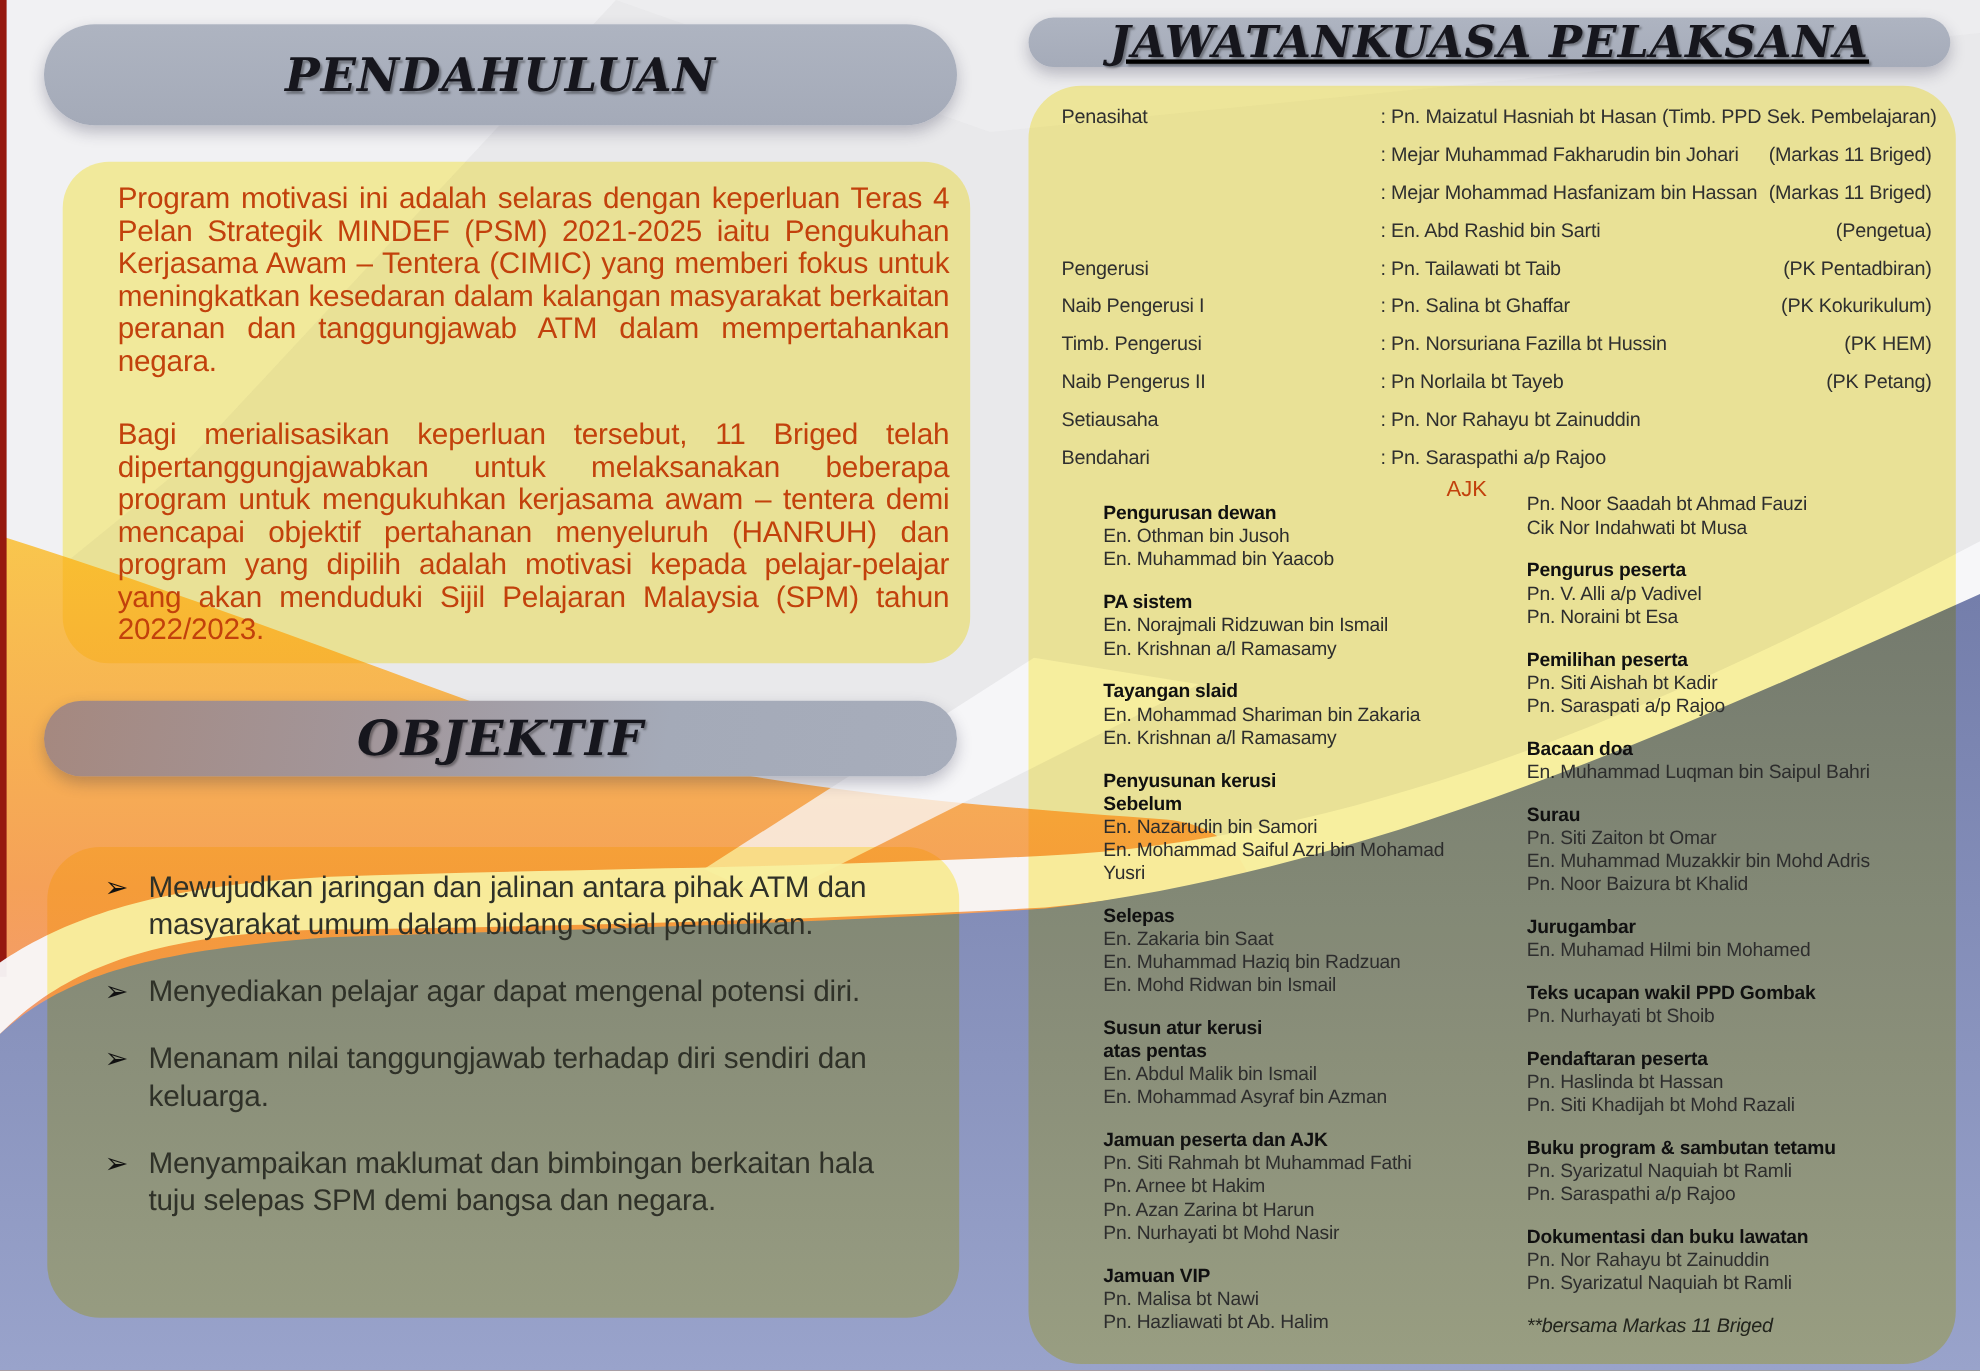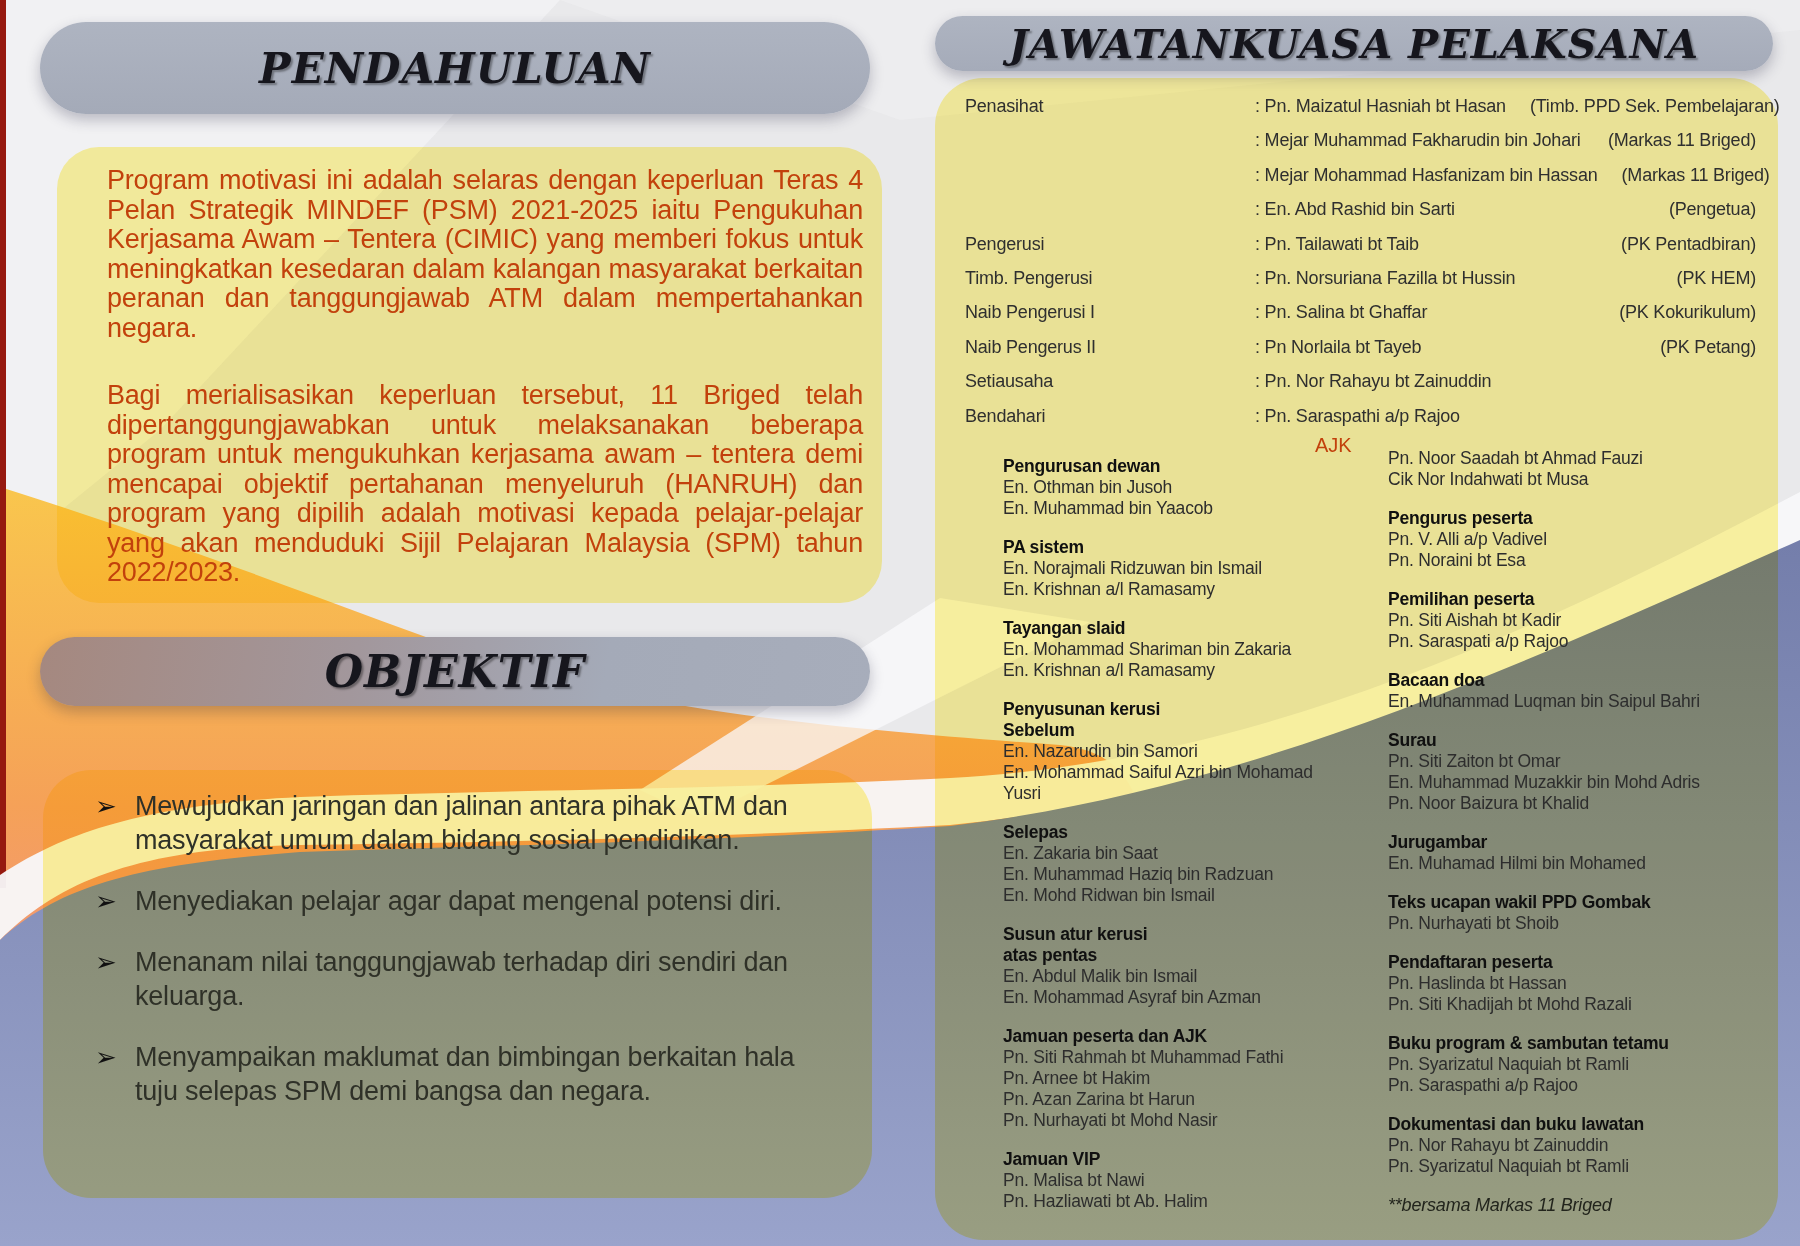--- a/index.html
+++ b/index.html
@@ -31,21 +31,21 @@
   .obj-content{left:95px; top:789px; width:712px;}
   .obj-item{display:flex; margin:0 0 27px 0; font-size:27px; line-height:34px; color:#2f3128;}
   .obj-item .arrow{flex:0 0 40px; font-size:26px; line-height:34px; color:#111;}
   .obj-item .obj-text{flex:1; letter-spacing:-0.2px;}
 
   
   .committee{left:965px; top:96px; width:791px;}
   .c-row{display:flex; height:34.4px; font-size:18px; letter-spacing:-0.2px; color:#2f2f2f; align-items:flex-start;}
   .c-role{flex:0 0 290px;}
   .c-name{white-space:nowrap;}
-  .c-note{margin-left:auto; white-space:nowrap; padding-left:24px;}
+  .c-note{margin-left:auto; white-space:nowrap; padding-left:5px;}
 
   .ajk-label{left:1315px; top:434px; font-size:20px; color:#c2410c; z-index:3; position:absolute;}
 
   .ajk-col{z-index:3; position:absolute; font-size:17.5px; line-height:21px; letter-spacing:-0.2px;}
   .ajk-col .group{margin:0 0 18px 0;}
   .ajk-col .g-head{font-weight:bold; color:#101010;}
   .ajk-col .g-member{color:#2d2d2d;}
   .ajk-left{left:1003px; top:456px; width:312px;}
   .ajk-right{left:1388px; top:448px; width:382px;}
   .footnote{font-style:italic; color:#22241c; margin-top:16px; font-size:18px;}
@@ -107,22 +107,22 @@
       <div class="obj-item">
         <span class="arrow">➢</span>
         <span class="obj-text">Menanam nilai tanggungjawab terhadap diri sendiri dan keluarga.</span>
       </div>
       <div class="obj-item">
         <span class="arrow">➢</span>
         <span class="obj-text">Menyampaikan maklumat dan bimbingan berkaitan hala tuju selepas SPM demi bangsa dan negara.</span>
       </div>
     </div>
 
-  <div class="capsule" style="left:935px; top:16px; width:838px; height:55px; border-radius:28px;
-              background:linear-gradient(180deg,#aeb4c1,#a5abb9);">
+  <div class="capsule" style="left:935px; top:16px; width:838px; height:45px; border-radius:28px;
+              background:linear-gradient(180deg,#aeb4c1,#a5abb9);text-decoration:underline;">
     <div class="title" style="font-size:40px;">JAWATANKUASA PELAKSANA</div>
   </div>
 
   <div class="blend-box" style="left:935px; top:78px; width:843px; height:1162px; border-radius:48px;"></div>
 
   <div class="content committee" id="committee-rows">
       <div class="c-row">
         <span class="c-role">Penasihat</span>
         <span class="c-name">: Pn. Maizatul Hasniah bt Hasan</span>
         <span class="c-note">(Timb. PPD Sek. Pembelajaran)</span>
@@ -141,28 +141,28 @@
         <span class="c-role"></span>
         <span class="c-name">: En. Abd Rashid bin Sarti</span>
         <span class="c-note">(Pengetua)</span>
       </div>
       <div class="c-row">
         <span class="c-role">Pengerusi</span>
         <span class="c-name">: Pn. Tailawati bt Taib</span>
         <span class="c-note">(PK Pentadbiran)</span>
       </div>
       <div class="c-row">
+        <span class="c-role">Naib Pengerusi I</span>
+        <span class="c-name">: Pn. Salina bt Ghaffar</span>
+        <span class="c-note">(PK Kokurikulum)</span>
+      </div>
+      <div class="c-row">
         <span class="c-role">Timb. Pengerusi</span>
         <span class="c-name">: Pn. Norsuriana Fazilla bt Hussin</span>
         <span class="c-note">(PK HEM)</span>
-      </div>
-      <div class="c-row">
-        <span class="c-role">Naib Pengerusi I</span>
-        <span class="c-name">: Pn. Salina bt Ghaffar</span>
-        <span class="c-note">(PK Kokurikulum)</span>
       </div>
       <div class="c-row">
         <span class="c-role">Naib Pengerus II</span>
         <span class="c-name">: Pn Norlaila bt Tayeb</span>
         <span class="c-note">(PK Petang)</span>
       </div>
       <div class="c-row">
         <span class="c-role">Setiausaha</span>
         <span class="c-name">: Pn. Nor Rahayu bt Zainuddin</span>
       </div>

